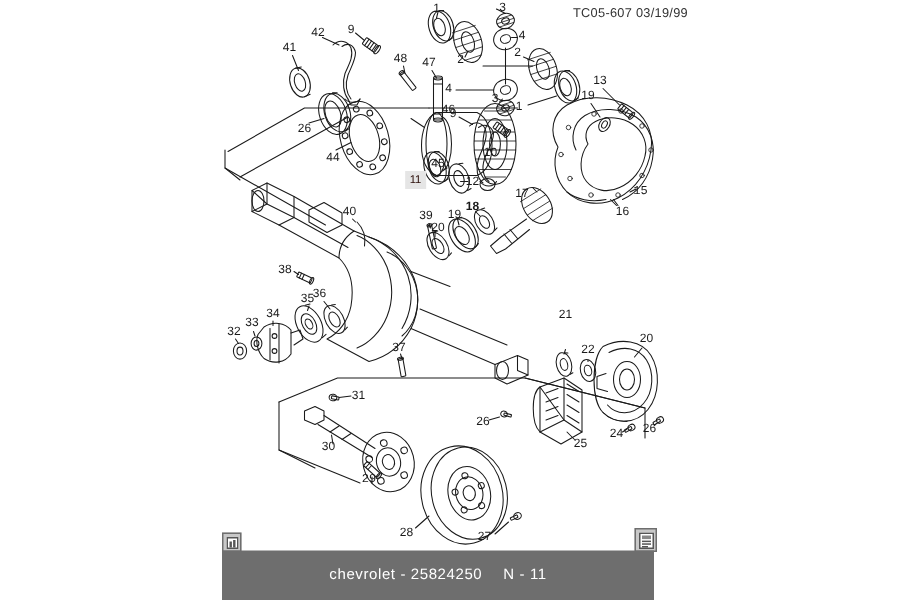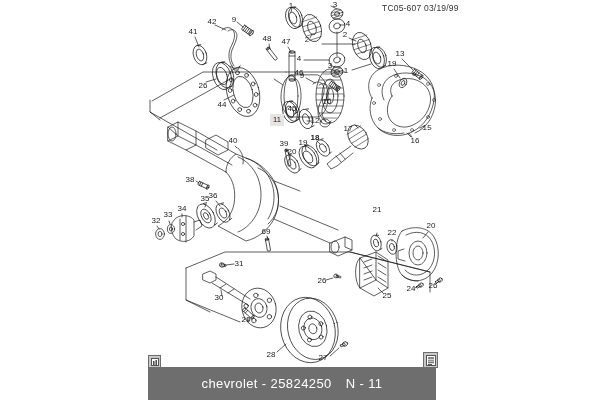--- a/index.html
+++ b/index.html
@@ -71,21 +71,21 @@
     top: 367px;
     width: 288px;
     height: 33px;
     background: #6e6e6e;
     display: flex;
     align-items: center;
     justify-content: center;
   }
   #caption-text {
     color: #ffffff;
-    font-size: 13px;
+    font-size: 10px;
     letter-spacing: 0.4px;
     white-space: nowrap;
   }
   #caption-text .cap-sep {
     display: inline-block;
     width: 14px;
   }
 
   .corner-icon {
     position: absolute;
@@ -616,21 +616,21 @@
       <div class="callout" style="left: 303px; top: 143px;">19</div>
       <div class="callout" style="left: 292px; top: 152px;">20</div>
       <div class="callout" style="left: 233px; top: 141px;">40</div>
       <div class="callout" style="left: 284px; top: 144px;">39</div>
       <div class="callout" style="left: 190px; top: 180px;">38</div>
       <div class="callout" style="left: 205px; top: 199px;">35</div>
       <div class="callout" style="left: 213px; top: 196px;">36</div>
       <div class="callout" style="left: 182px; top: 209px;">34</div>
       <div class="callout" style="left: 168px; top: 215px;">33</div>
       <div class="callout" style="left: 156px; top: 221px;">32</div>
-      <div class="callout" style="left: 266px; top: 232px;">69</div>
+      <div class="callout" style="left: 266px; top: 232px;">37</div>
       <div class="callout" style="left: 377px; top: 210px;">21</div>
       <div class="callout" style="left: 392px; top: 233px;">22</div>
       <div class="callout" style="left: 431px; top: 226px;">20</div>
       <div class="callout" style="left: 411px; top: 289px;">24</div>
       <div class="callout" style="left: 433px; top: 286px;">26</div>
       <div class="callout" style="left: 387px; top: 296px;">25</div>
       <div class="callout" style="left: 239px; top: 264px;">31</div>
       <div class="callout" style="left: 219px; top: 298px;">30</div>
       <div class="callout" style="left: 246px; top: 320px; font-family: Liberation Mono, monospace;">29</div>
       <div class="callout" style="left: 322px; top: 281px;">26</div>

